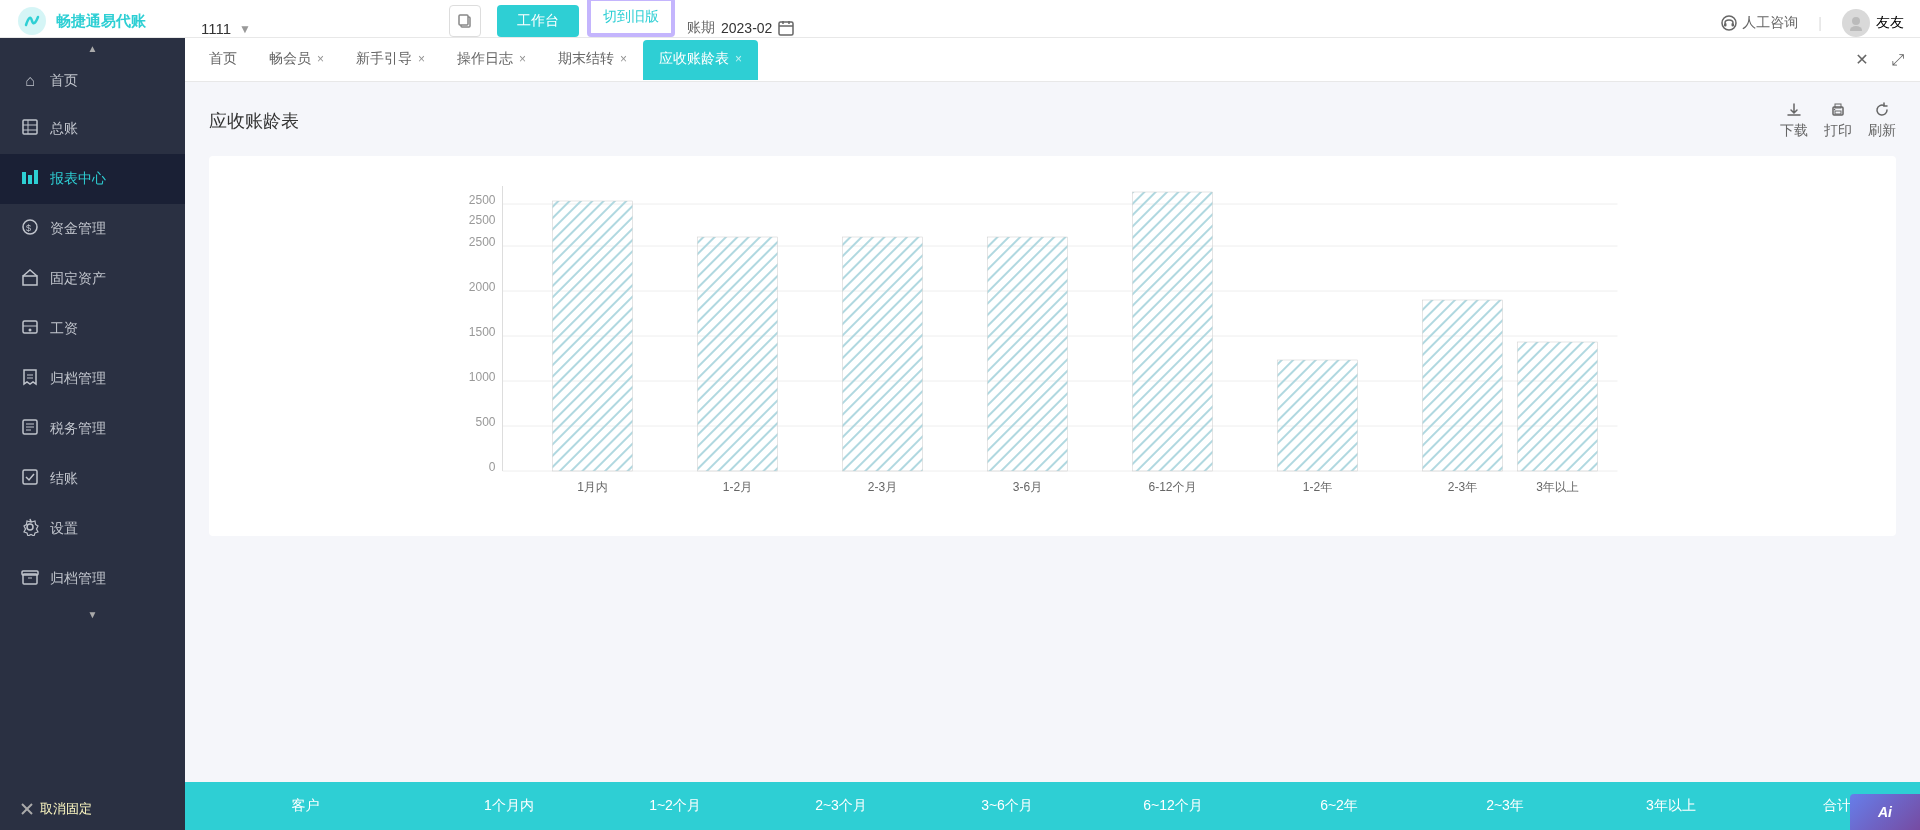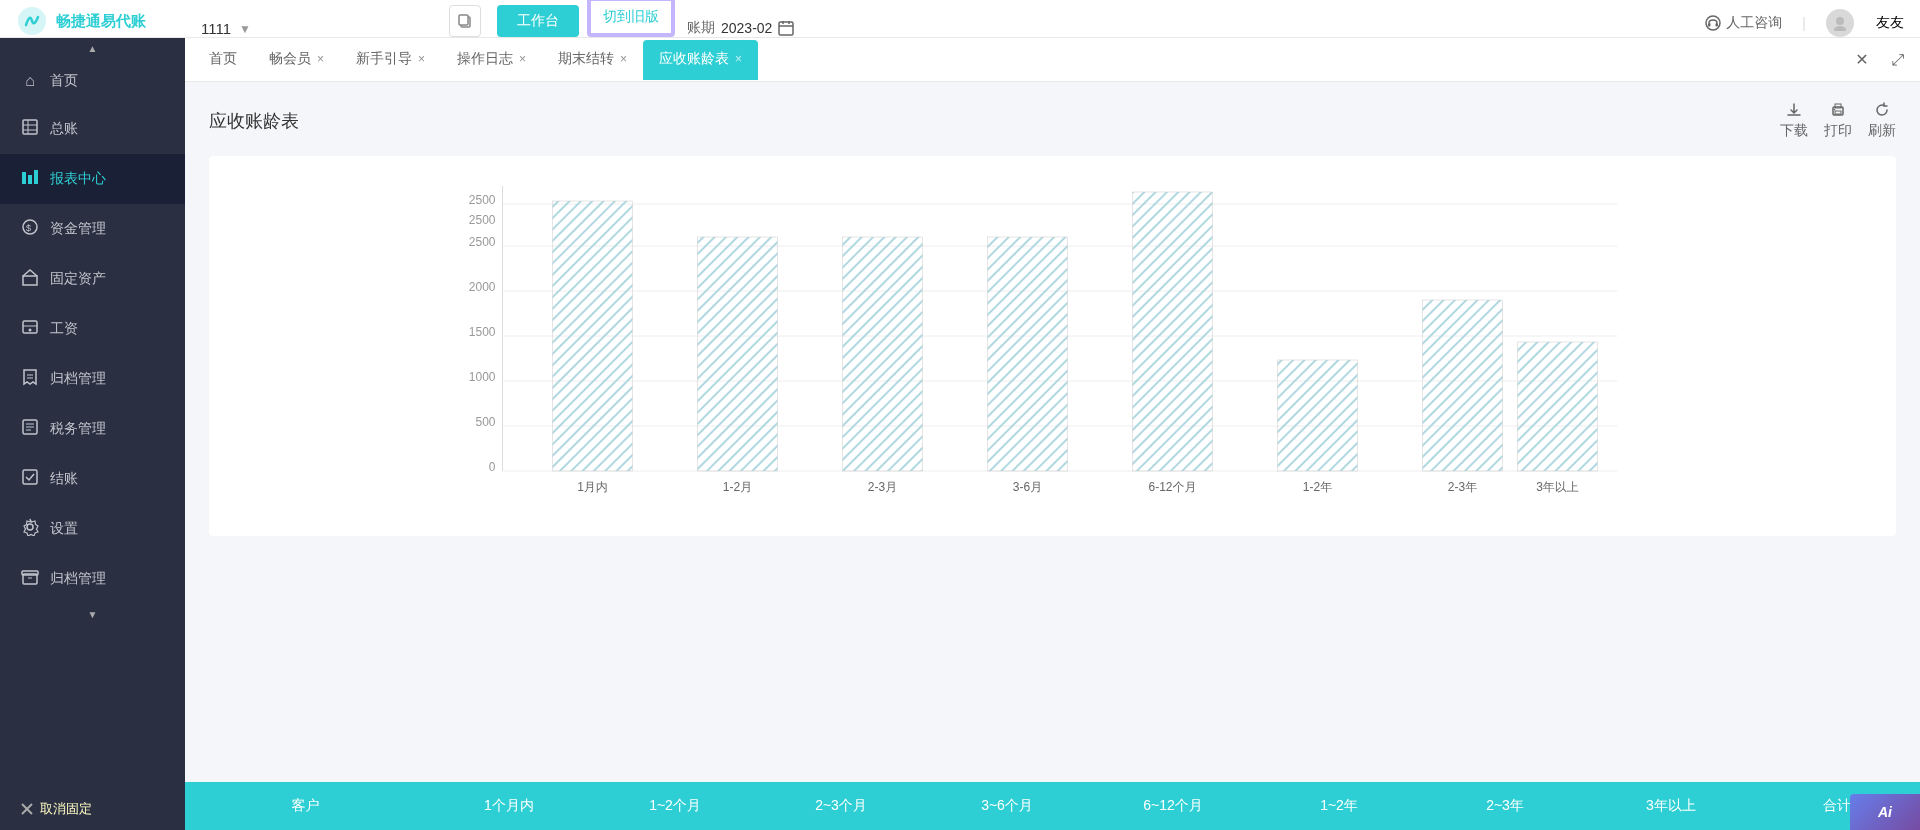--- a/index.html
+++ b/index.html
@@ -98,21 +98,21 @@
     .consult-btn {
       display: flex;
       align-items: center;
       gap: 4px;
       color: #666;
       cursor: pointer;
     }
     .user-area {
       display: flex;
       align-items: center;
-      gap: 22px;
+      gap: 6px;
       cursor: pointer;
     }
     .avatar {
       width: 28px;
       height: 28px;
       border-radius: 50%;
       background: #d9d9d9;
       display: flex;
       align-items: center;
       justify-content: center;
@@ -616,21 +616,21 @@
       </div>
     </div>
 
     <div class="table-header">
       <div class="table-header-cell" style="flex:1.5">客户</div>
       <div class="table-header-cell">1个月内</div>
       <div class="table-header-cell">1~2个月</div>
       <div class="table-header-cell">2~3个月</div>
       <div class="table-header-cell">3~6个月</div>
       <div class="table-header-cell">6~12个月</div>
-      <div class="table-header-cell">1~2年</div>
+      <div class="table-header-cell">6~2年</div>
       <div class="table-header-cell">2~3年</div>
       <div class="table-header-cell">3年以上</div>
       <div class="table-header-cell">合计</div>
     </div>
 
   </div>
 </div>
 
 <div class="ai-badge" style="position:fixed;bottom:0;right:0;background:linear-gradient(135deg,#667eea,#764ba2);color:#fff;padding:10px 28px;font-size:14px;font-style:italic;font-weight:bold;z-index:999;border-radius:4px 0 0 0;margin-top:44px;">Ai</div>
 

